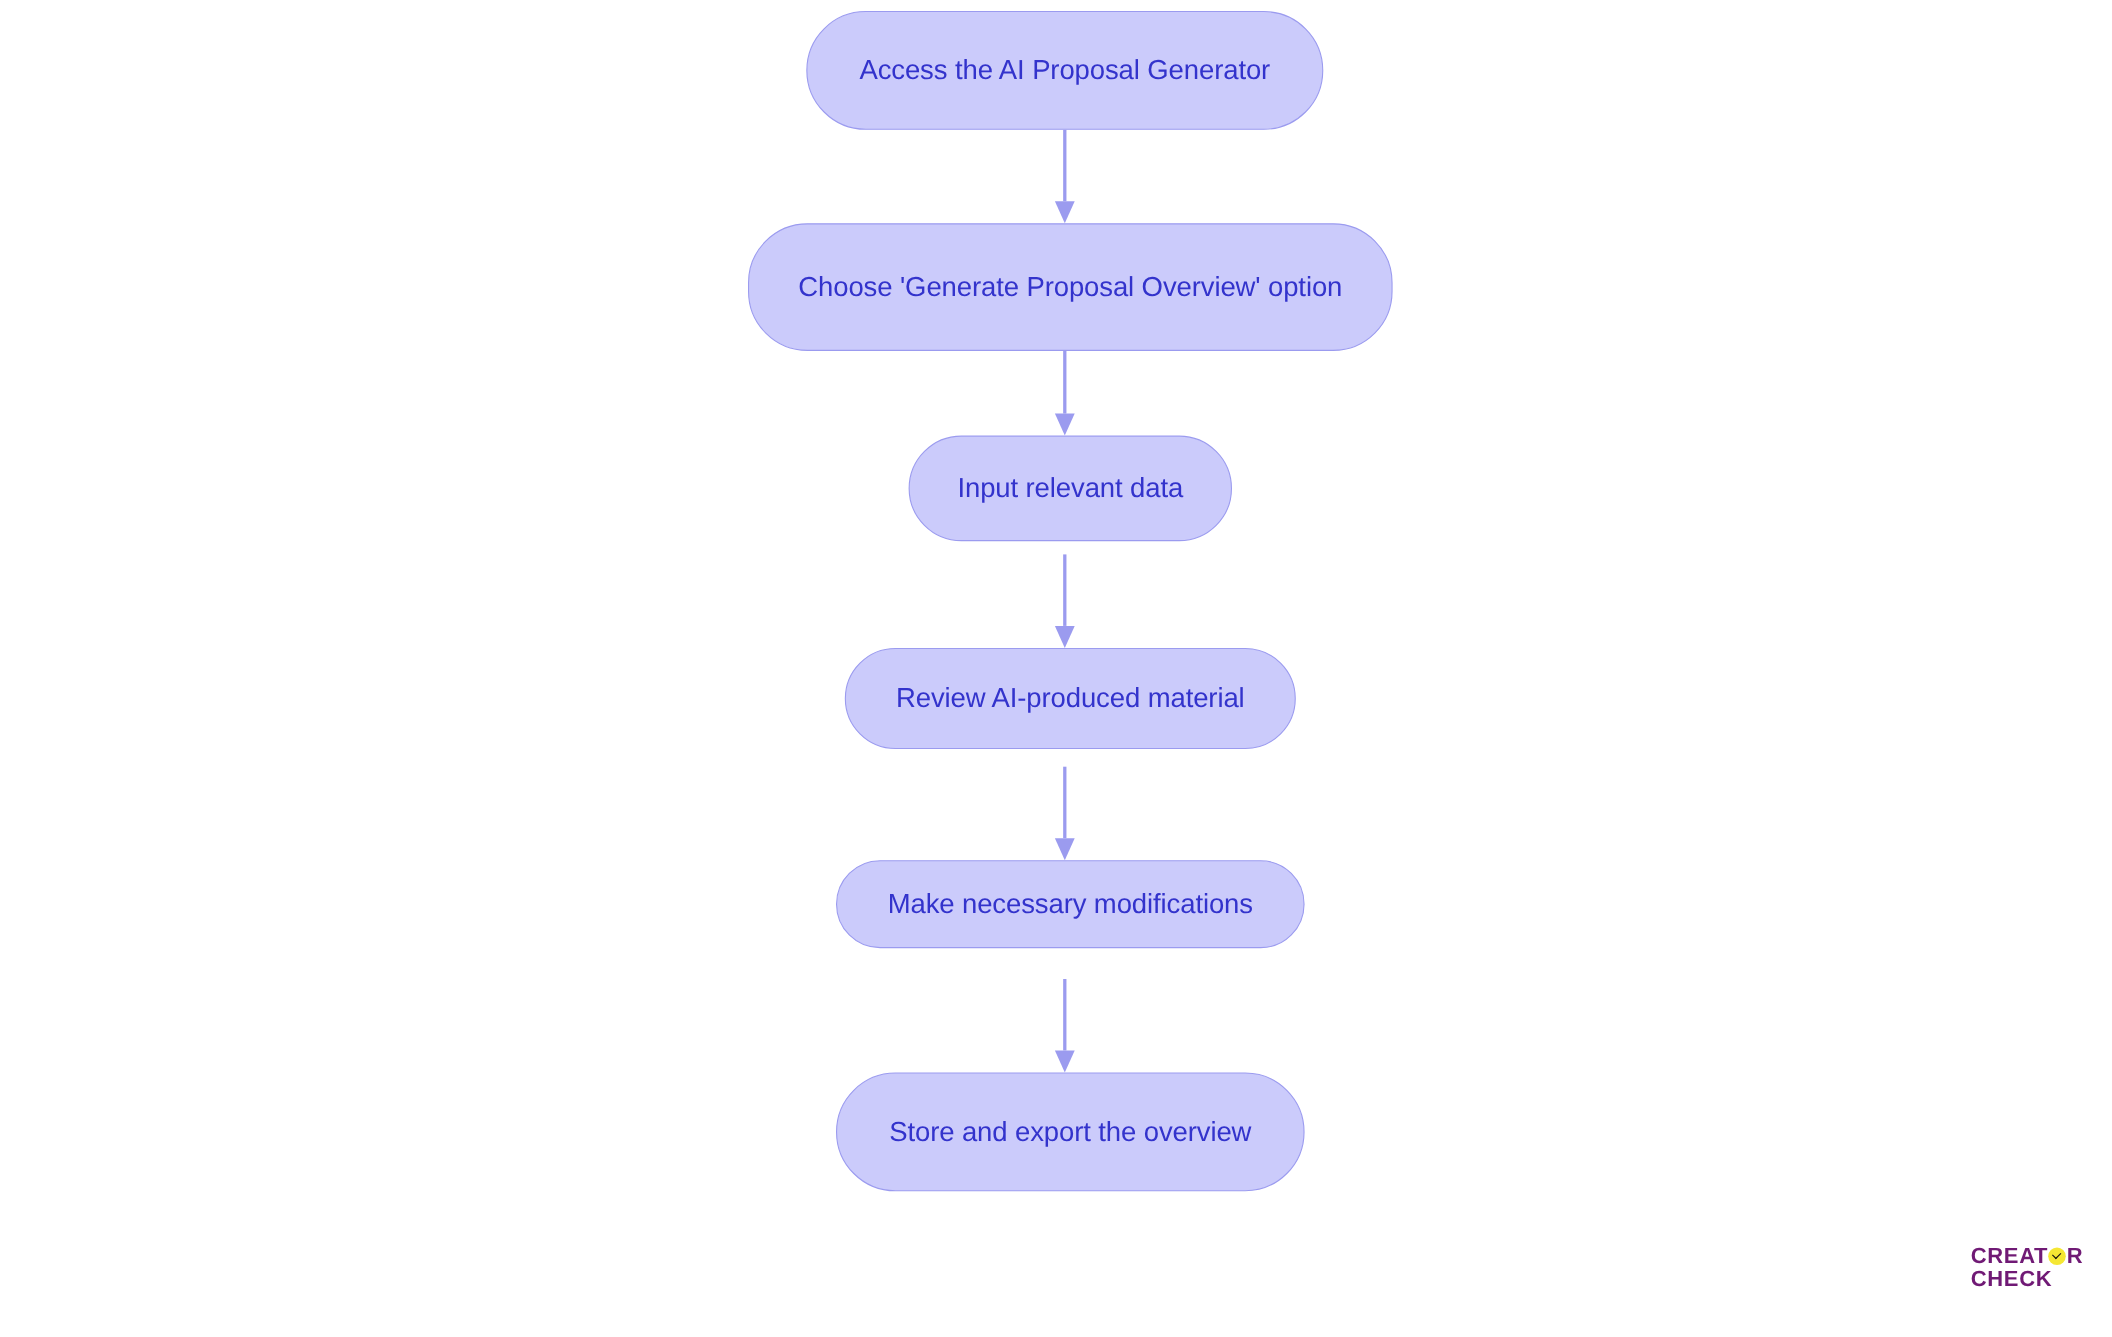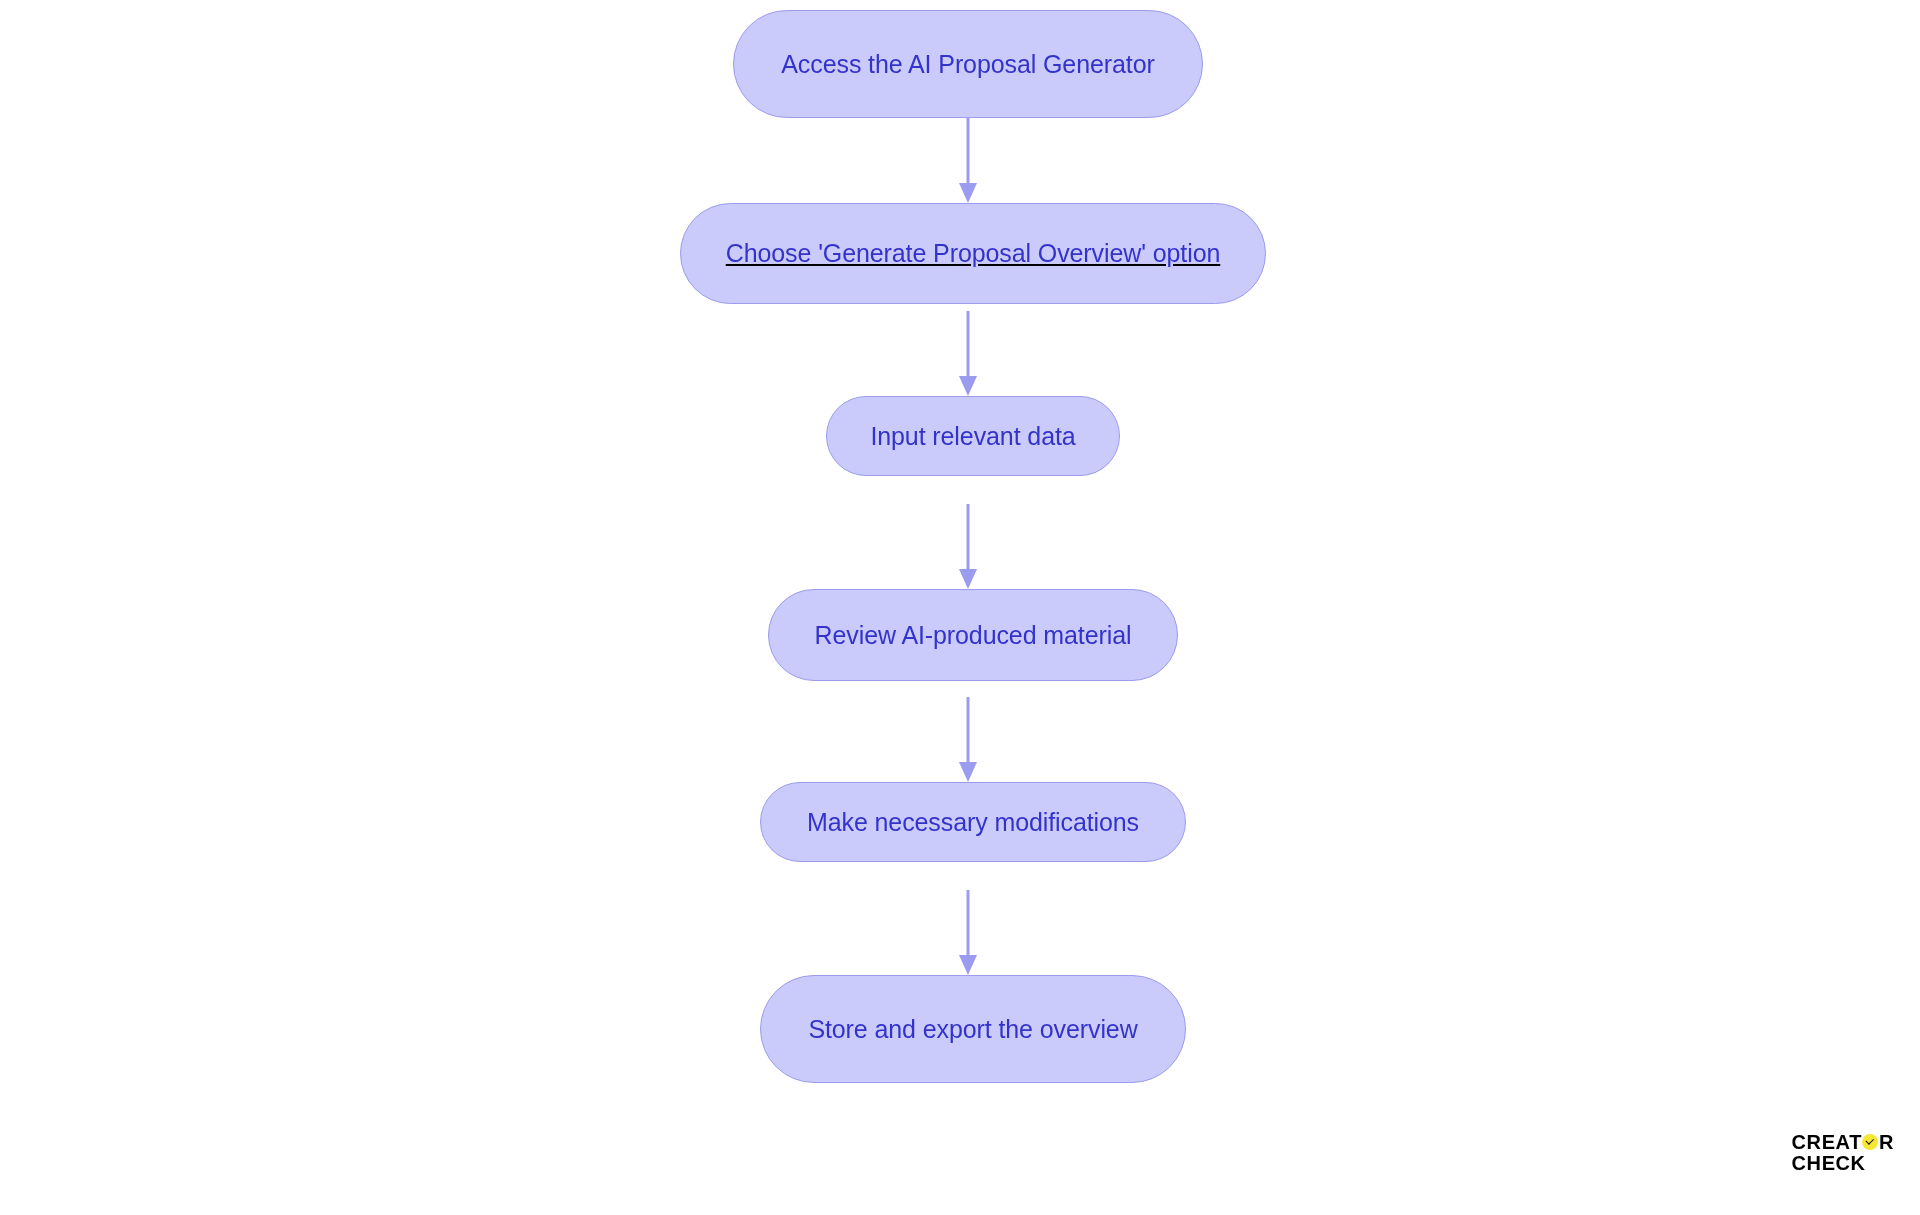--- a/index.html
+++ b/index.html
@@ -63,21 +63,21 @@
     align-items: flex-start;
     line-height: 1.02;
   }
   .wm-row {
     display: flex;
     align-items: center;
     font-family: "Liberation Sans", sans-serif;
     font-weight: 700;
     font-size: 20px;
     letter-spacing: 0.6px;
-    color: #000000;
+    color: #701a75;
   }
   .wm-badge {
     position: relative;
     display: inline-block;
     width: 16px;
     height: 16px;
     margin: 0 0.5px;
     vertical-align: middle;
   }
   .wm-badge .dot {
@@ -114,24 +114,24 @@
         <polygon points="959,762 977,762 968,782" fill="#9B9BEF"></polygon>
         <line x1="968" y1="890" x2="968" y2="955" stroke="#9B9BEF" stroke-width="3"></line>
         <polygon points="959,955 977,955 968,975" fill="#9B9BEF"></polygon>
       </g>
   </svg>
 
   <div id="nodes-group">
       <div class="node" style="left: 733px; top: 10px; width: 470px; height: 108px; text-align: center;">
         <span class="node-label">Access the AI Proposal Generator</span>
       </div>
-      <div class="node" style="left: 680px; top: 203px; width: 586px; height: 101px; text-decoration: underline;">
+      <div class="node" style="left: 680px; top: 203px; width: 586px; height: 116px;">
         <span class="node-label">Choose 'Generate Proposal Overview' option</span>
       </div>
-      <div class="node" style="left: 826px; top: 396px; width: 294px; height: 80px;">
+      <div class="node" style="left: 826px; top: 396px; width: 294px; height: 96px;">
         <span class="node-label">Input relevant data</span>
       </div>
       <div class="node" style="left: 768px; top: 589px; width: 410px; height: 92px;">
         <span class="node-label">Review AI-produced material</span>
       </div>
       <div class="node" style="left: 760px; top: 782px; width: 426px; height: 80px;">
         <span class="node-label">Make necessary modifications</span>
       </div>
       <div class="node" style="left: 760px; top: 975px; width: 426px; height: 108px;">
         <span class="node-label">Store and export the overview</span>

